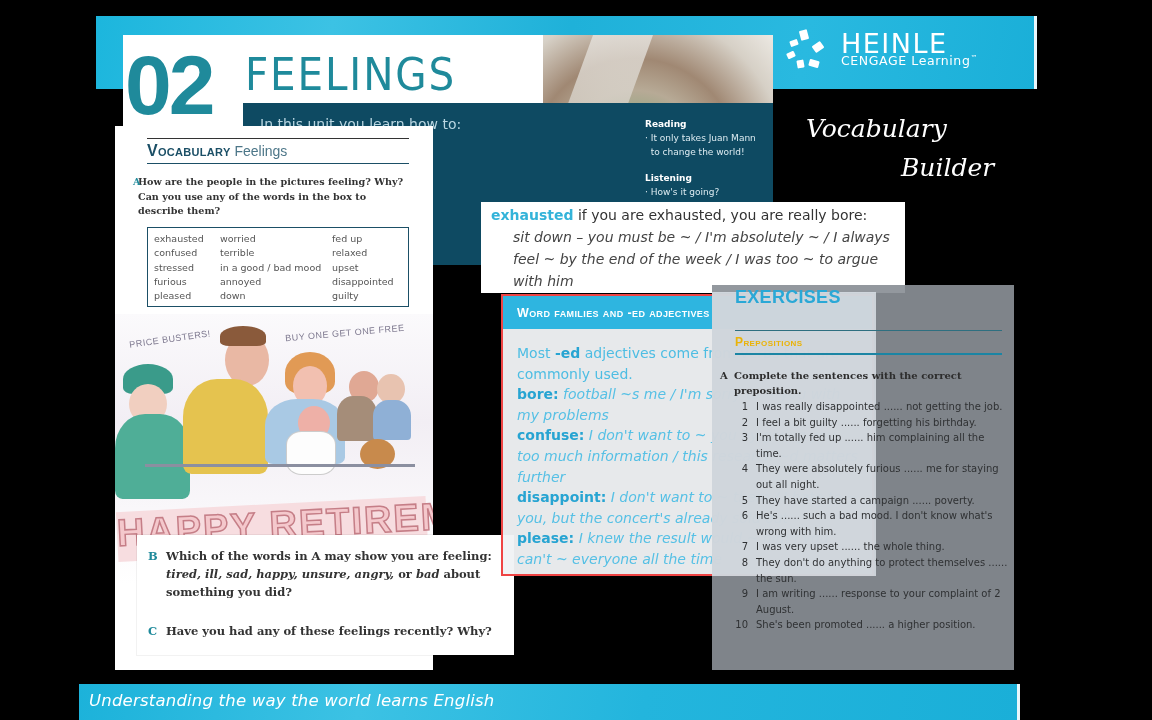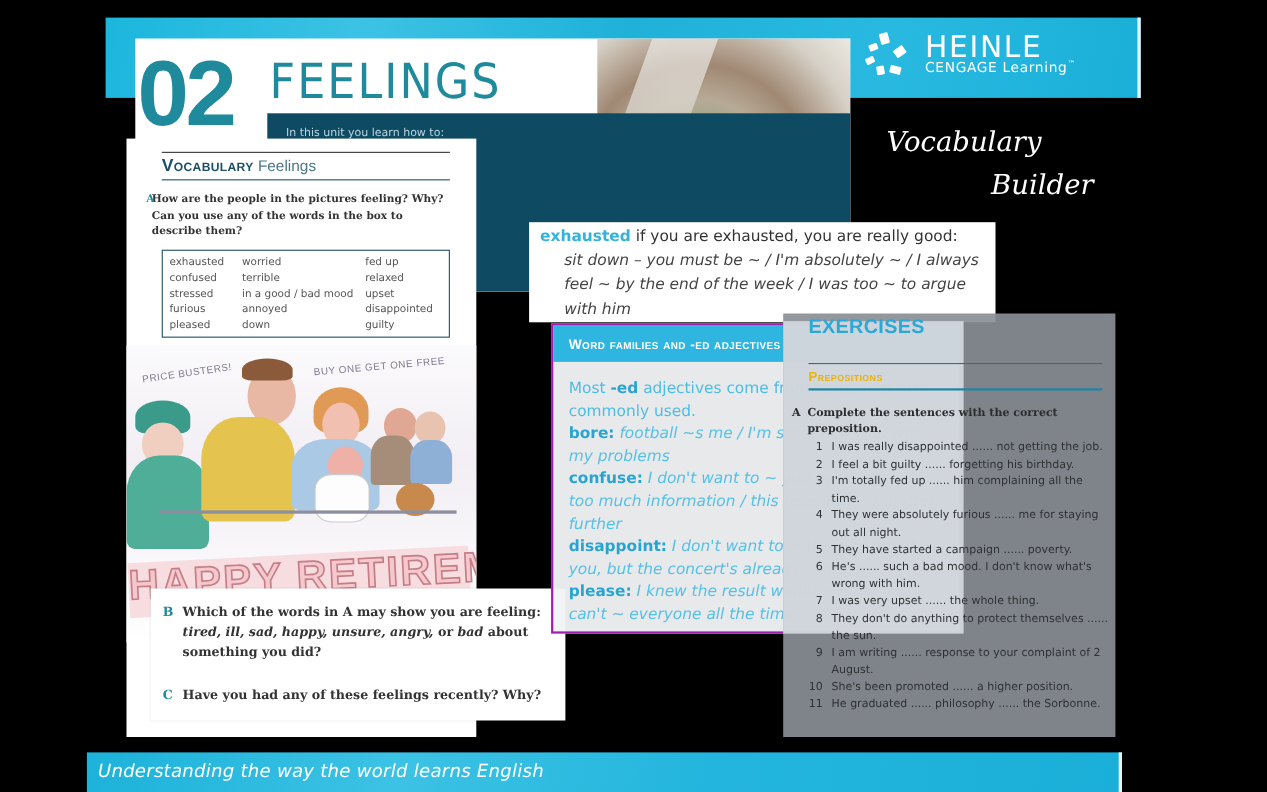--- a/index.html
+++ b/index.html
@@ -35,21 +35,21 @@
     font-weight: bold; font-size: 84px; color: #1f8a9b; letter-spacing: -3px; line-height: 1;
   }
   .unit-title {
     position: absolute; left: 122px; top: 14px; font-family: "DejaVu Sans", sans-serif;
     font-size: 44px; color: #1f8a9b; letter-spacing: 2px; font-weight: normal; transform: scaleX(.92); transform-origin: left;
   }
   .unit-panel {
     position: absolute; left: 120px; top: 68px; width: 530px; height: 162px; background: #0e4a62;
     color: #e6f2f6; font-size: 9px;
   }
-  .unit-panel .intro { position: absolute; left: 17px; top: 13px; font-size: 10px; color: #b9d6e1; }
+  .unit-panel .intro { position: absolute; left: 17px; top: 13px; font-size: 14px; color: #b9d6e1; }
   .unit-col { position: absolute; top: 14px; line-height: 14px; }
   .unit-col .col-head { font-weight: bold; color: #fff; }
   .unit-col .item { color: #dcebf1; }
   .unit-col .v-head { font-weight: bold; color: #fff; margin-top: 6px; }
 
   
   .vocab-page {
     position: absolute; left: 115px; top: 126px; width: 318px; height: 544px; background: #fff;
   }
   .vocab-rule-top { position: absolute; left: 32px; top: 12px; width: 262px; height: 1px; background: #333; }
@@ -95,21 +95,21 @@
     position: absolute; left: 481px; top: 202px; width: 424px; height: 91px; background: #fff;
     font-family: "DejaVu Sans", sans-serif; font-size: 14px; color: #333; line-height: 22px;
     padding: 2px 10px; overflow: hidden;
   }
   .dict-entry .head { color: #33b3d9; font-weight: bold; }
   .dict-entry .example { display: block; padding-left: 22px; font-style: italic; color: #444; }
 
   
   .wf-box {
     position: absolute; left: 501px; top: 294px; width: 373px; height: 282px;
-    background: rgba(240,243,245,.96); border: 2px solid #a21caf;
+    background: rgba(240,243,245,.96); border: 2px solid #ef4444;
   }
   .wf-header {
     position: absolute; left: 0; top: 0; width: 100%; height: 33px; background: #2eb5e0;
     color: #fff; font-family: "Liberation Sans", sans-serif; font-weight: bold; font-size: 12.5px;
     padding: 10px 14px; font-variant: small-caps; letter-spacing: .4px;
   }
   .wf-body {
     position: absolute; left: 14px; top: 47px; width: 345px; font-size: 14px; line-height: 20.6px; color: #4dbde3;
   }
   .wf-body b { color: #27a4d2; }
@@ -173,20 +173,27 @@
 <div class="slide"></div>
 
 <div class="top-banner"></div>
 
 <div class="unit-header">
   <div class="unit-photo"></div>
   <div class="unit-number">02</div>
   <div class="unit-title">FEELINGS</div>
   <div class="unit-panel">
     <div class="intro">In this unit you learn how to:</div>
+    <div class="unit-col" style="left:402px;">
+      <div class="col-head">Reading</div>
+      <div class="item">· It only takes Juan Mann</div>
+      <div class="item" style="white-space:pre">  to change the world!</div>
+      <div class="col-head" style="margin-top:12px;">Listening</div>
+      <div class="item">· How's it going?</div>
+    </div>
   </div>
 </div>
 
 <div class="logo">
   <div class="logo-mark">
     <span style="left:14px;top:0;width:8px;height:10px;transform:rotate(-15deg);"></span>
     <span style="left:4px;top:10px;width:8px;height:6px;transform:rotate(-20deg);"></span>
     <span style="left:27px;top:13px;width:10px;height:8px;transform:rotate(-35deg);"></span>
     <span style="left:1px;top:22px;width:8px;height:6px;transform:rotate(-25deg);"></span>
     <span style="left:11px;top:30px;width:7px;height:8px;transform:rotate(-10deg);"></span>
@@ -265,21 +272,21 @@
     <span class="text"><span>Which of the words in A may show you are feeling:</span> <em>tired, ill, sad, happy, unsure, angry,</em> <span>or</span> <em>bad</em> <span>about something you did?</span></span>
   </div>
   <div class="qc">
     <span class="letter">C</span>
     <span class="text">Have you had any of these feelings recently? Why?</span>
   </div>
 </div>
 
 <div class="dict-entry">
   <span class="head">exhausted</span>
-  <span>if you are exhausted, you are really good:</span>
+  <span>if you are exhausted, you are really bore:</span>
   <span class="example">sit down – you must be ~ / I'm absolutely ~ / I always feel ~ by the end of the week / I was too ~ to argue with him</span>
 </div>
 
 <div class="wf-box">
   <div class="wf-header">Word families and -ed adjectives</div>
   <div class="wf-body">
     <div><span>Most </span><b>-ed</b><span> adjectives come from verbs that are commonly used.</span></div>
     <div><b>bore:</b> <i>football ~s me / I'm sorry to ~ you with my problems</i></div>
     <div><b>confuse:</b> <i>I don't want to ~ you by giving you too much information / this research ~d matters further</i></div>
     <div><b>disappoint:</b> <i>I don't want to ~ them / I hate to ~ you, but the concert's already sold out</i></div>
@@ -301,18 +308,17 @@
   <div class="ex-item"><span class="num">1</span><span>I was really disappointed ...... not getting the job.</span></div>
   <div class="ex-item"><span class="num">2</span><span>I feel a bit guilty ...... forgetting his birthday.</span></div>
   <div class="ex-item"><span class="num">3</span><span>I'm totally fed up ...... him complaining all the time.</span></div>
   <div class="ex-item"><span class="num">4</span><span>They were absolutely furious ...... me for staying out all night.</span></div>
   <div class="ex-item"><span class="num">5</span><span>They have started a campaign ...... poverty.</span></div>
   <div class="ex-item"><span class="num">6</span><span>He's ...... such a bad mood. I don't know what's wrong with him.</span></div>
   <div class="ex-item"><span class="num">7</span><span>I was very upset ...... the whole thing.</span></div>
   <div class="ex-item"><span class="num">8</span><span>They don't do anything to protect themselves ...... the sun.</span></div>
   <div class="ex-item"><span class="num">9</span><span>I am writing ...... response to your complaint of 2 August.</span></div>
   <div class="ex-item"><span class="num">10</span><span>She's been promoted ...... a higher position.</span></div>
-  <div class="ex-item"><span class="num">11</span><span>He graduated ...... philosophy ...... the Sorbonne.</span></div>
 </div>
 
 <div class="bottom-banner">
   <div class="tagline">Understanding the way the world learns English</div>
 </div>
 
 </body></html>

